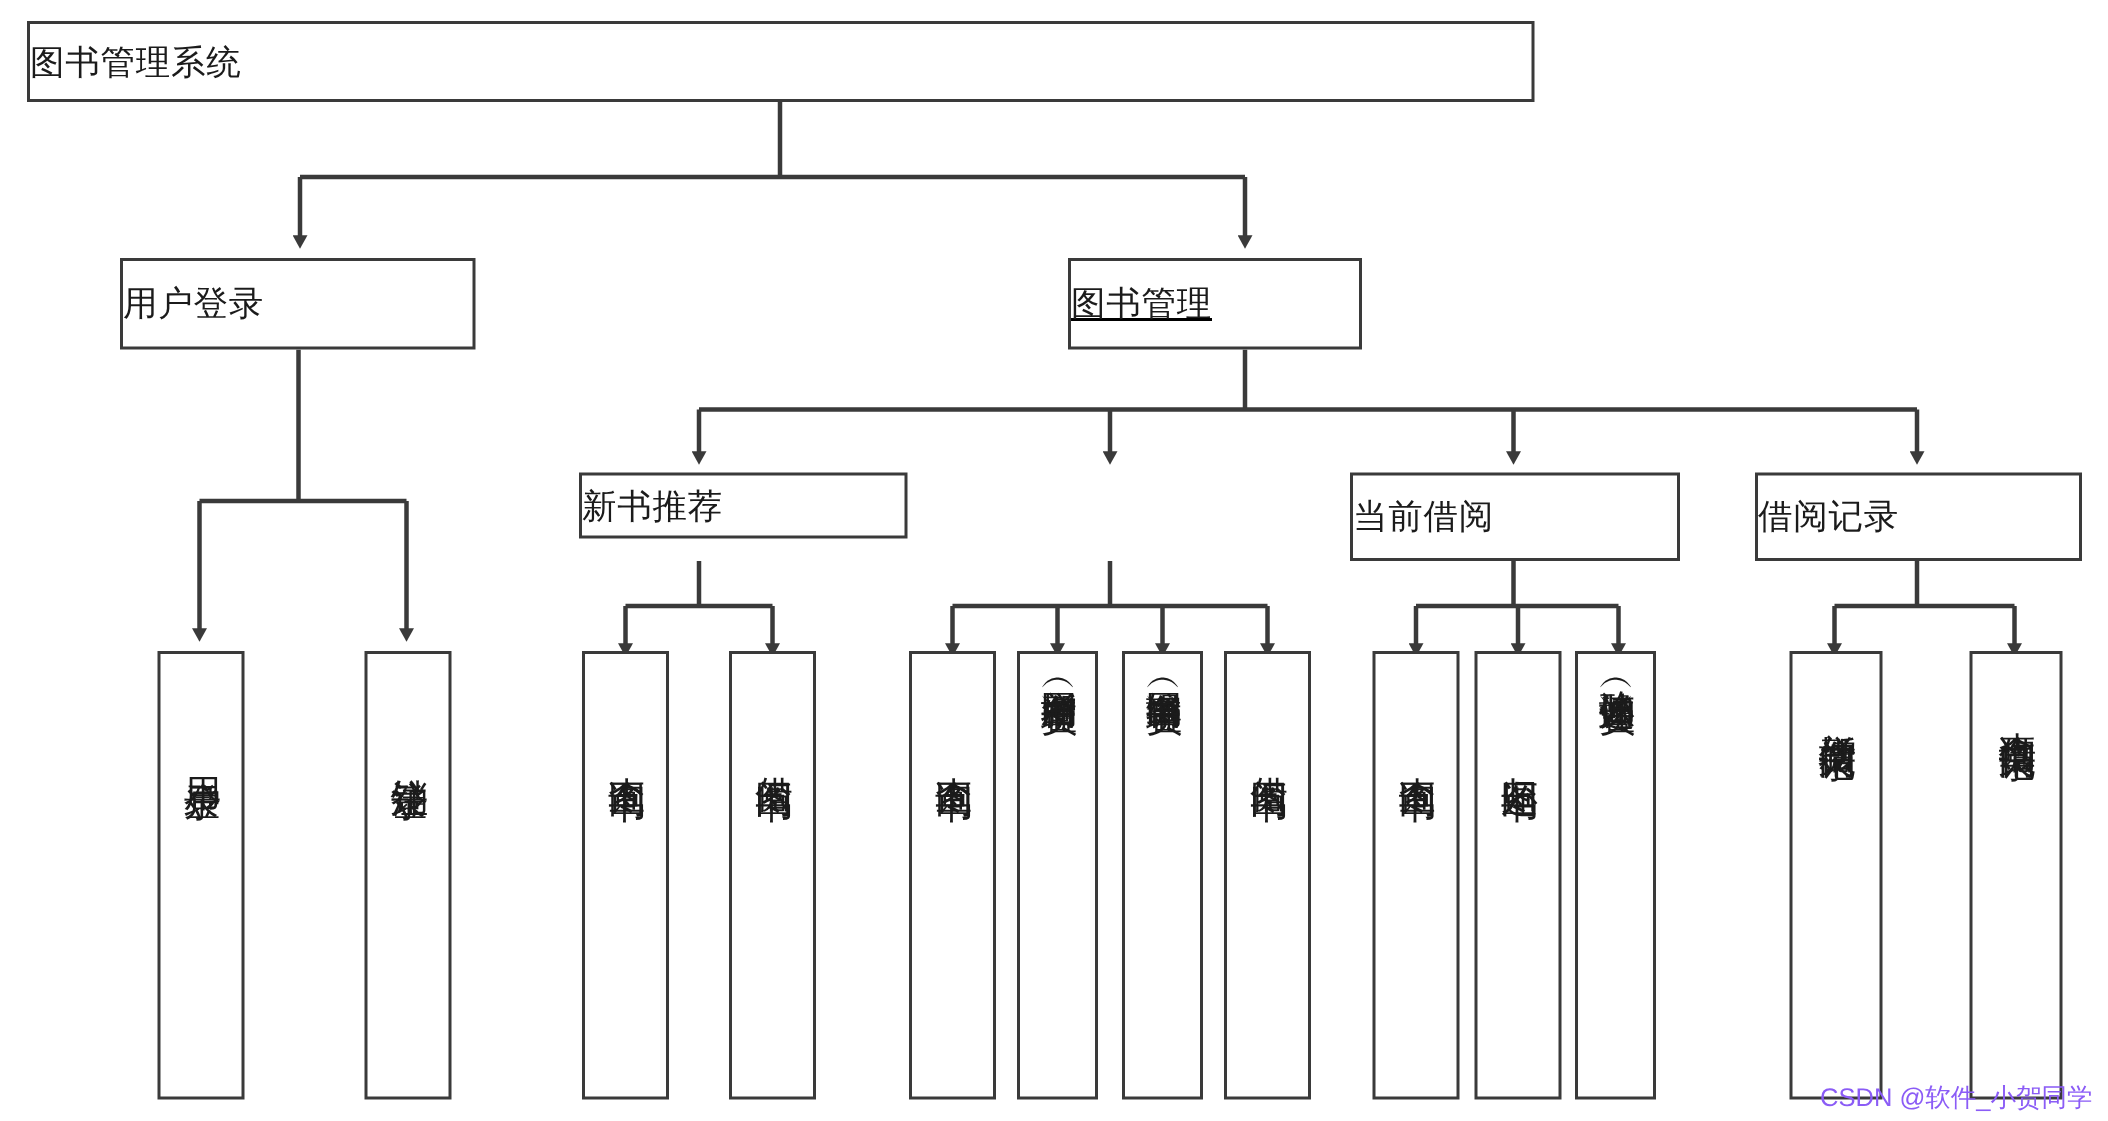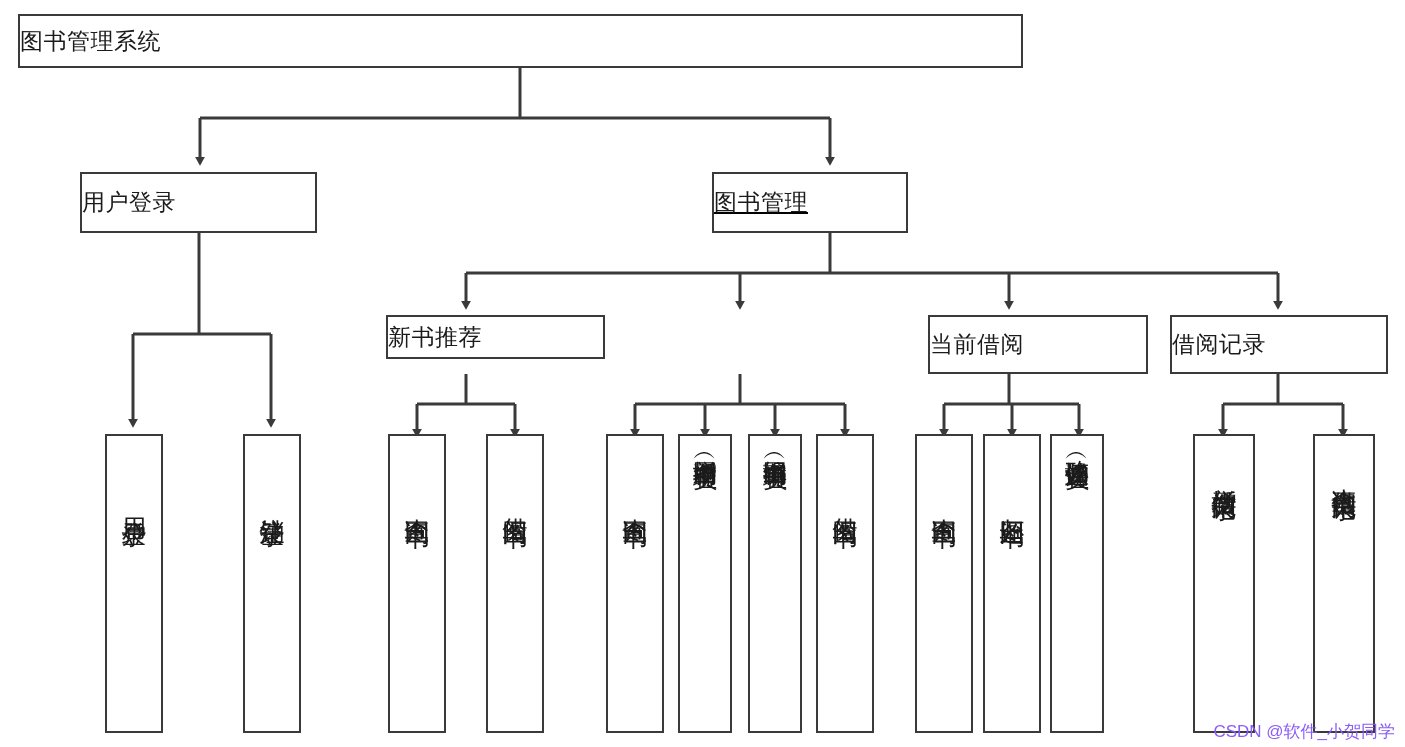--- a/index.html
+++ b/index.html
@@ -140,21 +140,21 @@
   <div class="node horiz" style="left:80px; top:172px; width:237px; height:61px;">
     <span class="node-label">用户登录</span>
   </div>
   <div class="node horiz" style="left:712px; top:172px; width:196px; height:61px;text-decoration:underline;">
     <span class="node-label">图书管理</span>
   </div>
 
   <div class="node horiz" style="left:358px; top:315px; width:219px; height:44px;margin-left:28px;">
     <span class="node-label">新书推荐</span>
   </div>
-  <div class="node horiz" style="left:928px; top:315px; width:220px; height:59px;">
+  <div class="node horiz" style="left:900px; top:315px; width:220px; height:59px;">
     <span class="node-label">当前借阅</span>
   </div>
   <div class="node horiz" style="left:1170px; top:315px; width:218px; height:59px;">
     <span class="node-label">借阅记录</span>
   </div>
 
   <div class="node vert" style="left:105px; top:434px; width:58px; height:299px; padding-top:62px;">
     <span class="node-label">用户登录</span>
   </div>
   <div class="node vert" style="left:243px; top:434px; width:58px; height:299px; padding-top:62px;">

